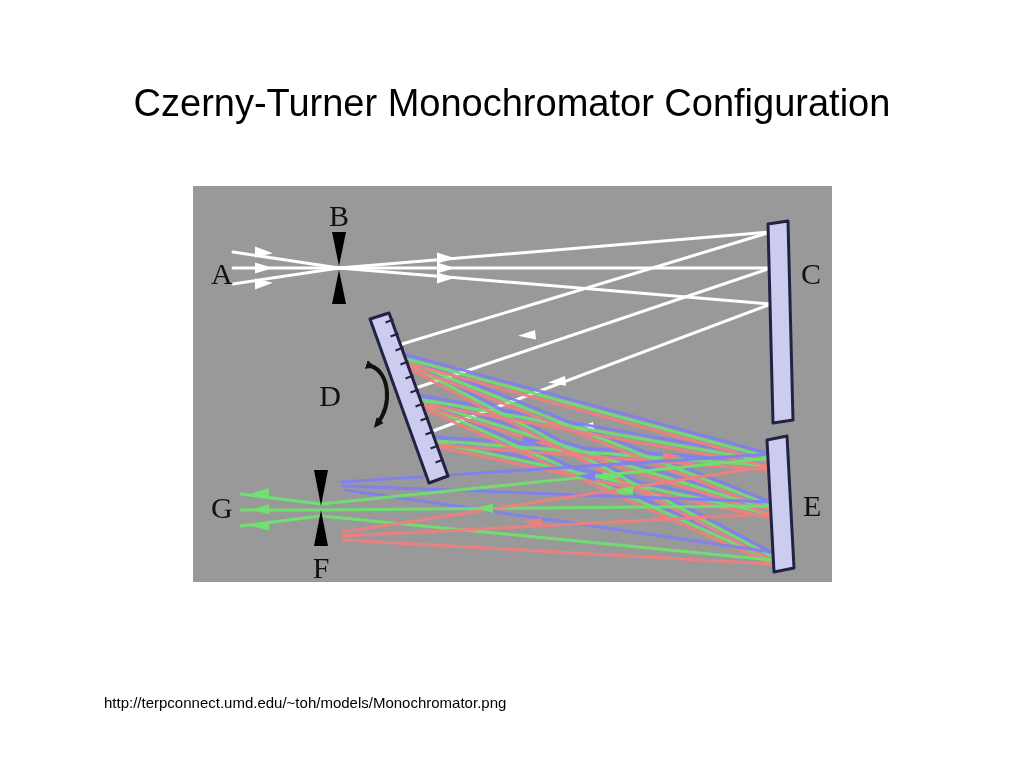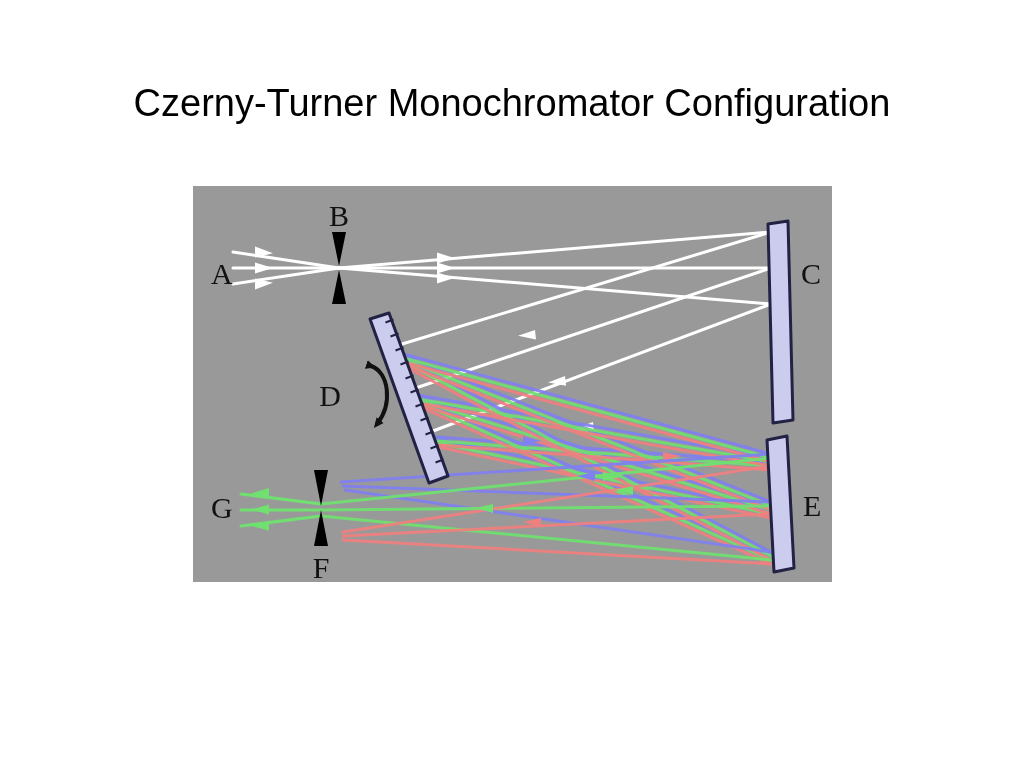--- a/index.html
+++ b/index.html
@@ -244,14 +244,15 @@
       <text class="diag-label" x="146" y="40" text-anchor="middle">B</text>
       <text class="diag-label" x="608" y="98" text-anchor="start">C</text>
       <text class="diag-label" x="148" y="220" text-anchor="end">D</text>
       <text class="diag-label" x="610" y="330" text-anchor="start">E</text>
       <text class="diag-label" x="128" y="392" text-anchor="middle">F</text>
       <text class="diag-label" x="18" y="332" text-anchor="start">G</text>
 
     </svg>
   </div>
 
+  <div id="source-caption">http://terpconnect.umd.edu/~toh/models/Monochromator.png</div>
 
 </div>
 
 </body></html>

